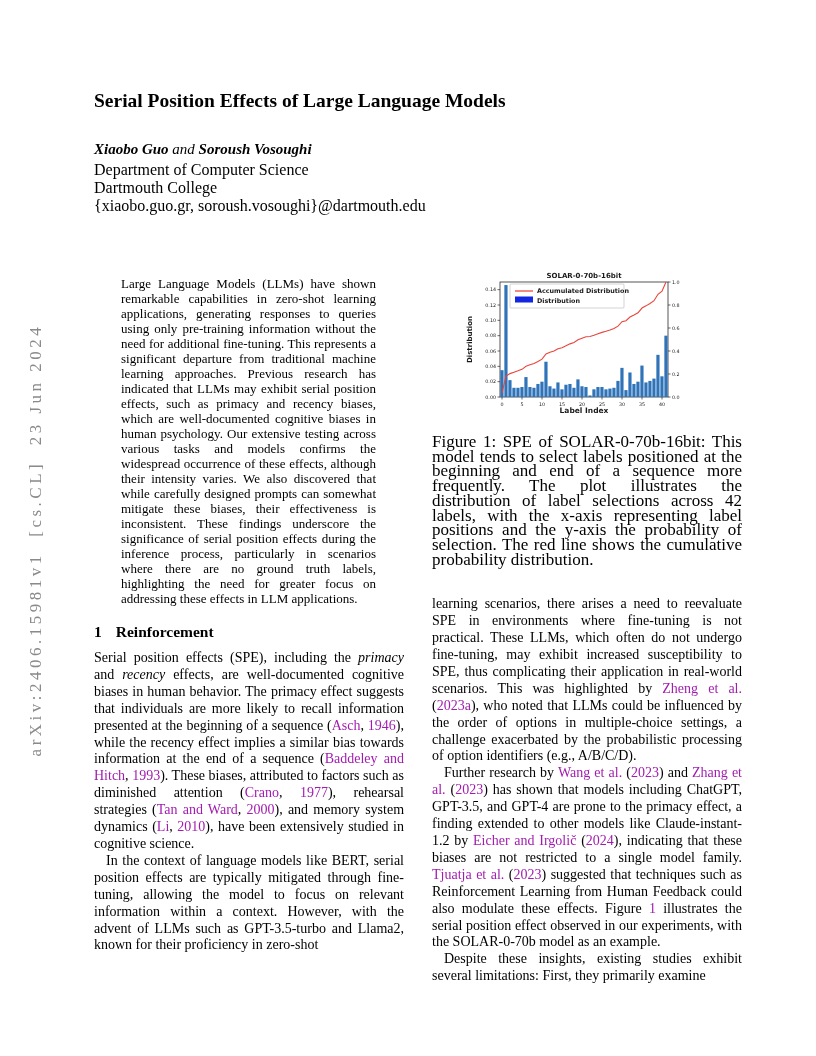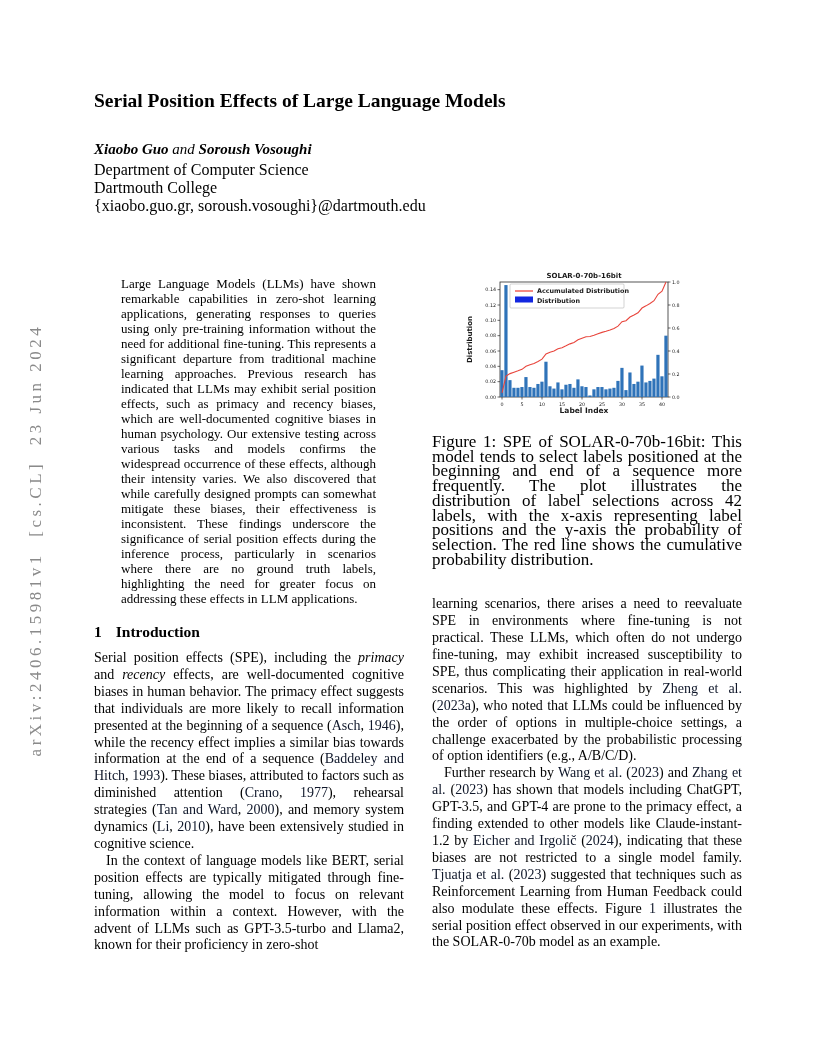--- a/index.html
+++ b/index.html
@@ -25,21 +25,21 @@
   .col-right { left:420px; top:270px;margin-left:12px; }
 
   .abstract-heading { text-align:center; font-weight:bold; font-size:15px; margin:0 0 10px 0; }
   .abstract-body { font-size:13px; line-height:15px; margin:0 28px 8px 27px; }
 
   .section-heading { display:flex; gap:14px; text-align:left; font-size:15.5px; font-weight:bold; margin:17px 0 9px 0; }
 
   .body-par { font-size:14px; line-height:16.9px; margin:0; }
   .indent { text-indent:12px; }
   .it { font-style:italic; }
-  .cite { color:#0f172a; }
+  .cite { color:#a21caf; }
 
   .figure-block { width:220px; margin:0 0 0 33px; }
   .fig-caption { font-size:17px; line-height:14.7px; margin:14px 0 0 0; text-align:justify; }
   .after-caption { margin-top:29px; }
 
   svg text { font-family:"DejaVu Sans", sans-serif; fill:#1a1a1a; }
 </style>
 </head>
 <body>
 
@@ -54,21 +54,21 @@
         <div class="affil-line">Department of Computer Science</div>
         <div class="affil-line">Dartmouth College</div>
         <div class="affil-line">{xiaobo.guo.gr, soroush.vosoughi}@dartmouth.edu</div>
       </div>
   </div>
 
   <div class="col col-left">
     <div class="abstract-body">Large Language Models (LLMs) have shown remarkable capabilities in zero-shot learning applications, generating responses to queries using only pre-training information without the need for additional fine-tuning. This represents a significant departure from traditional machine learning approaches. Previous research has indicated that LLMs may exhibit serial position effects, such as primacy and recency biases, which are well-documented cognitive biases in human psychology. Our extensive testing across various tasks and models confirms the widespread occurrence of these effects, although their intensity varies. We also discovered that while carefully designed prompts can somewhat mitigate these biases, their effectiveness is inconsistent. These findings underscore the significance of serial position effects during the inference process, particularly in scenarios where there are no ground truth labels, highlighting the need for greater focus on addressing these effects in LLM applications.</div>
     <div class="section-heading">
       <span>1</span>
-      <span>Introduction</span>
+      <span>Reinforcement</span>
     </div>
     <p class="body-par"><span>Serial position effects (SPE), including the </span><span class="it">primacy</span><span> and </span><span class="it">recency</span><span> effects, are well-documented cognitive biases in human behavior. The primacy effect suggests that individuals are more likely to recall information presented at the beginning of a sequence (</span><span class="cite">Asch</span><span>, </span><span class="cite">1946</span><span>), while the recency effect implies a similar bias towards information at the end of a sequence (</span><span class="cite">Baddeley and Hitch</span><span>, </span><span class="cite">1993</span><span>). These biases, attributed to factors such as diminished attention (</span><span class="cite">Crano</span><span>, </span><span class="cite">1977</span><span>), rehearsal strategies (</span><span class="cite">Tan and Ward</span><span>, </span><span class="cite">2000</span><span>), and memory system dynamics (</span><span class="cite">Li</span><span>, </span><span class="cite">2010</span><span>), have been extensively studied in cognitive science.</span></p>
     <p class="body-par indent"><span>In the context of language models like BERT, serial position effects are typically mitigated through fine-tuning, allowing the model to focus on relevant information within a context. However, with the advent of LLMs such as GPT-3.5-turbo and Llama2, known for their proficiency in zero-shot</span></p>
   </div>
 
   <div class="col col-right">
     <div class="figure-block">
       <svg id="spe-chart" width="220" height="147" viewBox="0 0 220 147">
           <rect x="35" y="12" width="168" height="115" fill="#ffffff" stroke="#2b2b2b" stroke-width="0.8"></rect>
           <rect x="35.35" y="100.17" width="3.20" height="26.83" fill="#2f73b9"></rect>
@@ -166,15 +166,16 @@
           <rect x="45" y="14" width="114" height="24" fill="#ffffff" stroke="#b5b5b5" stroke-width="0.6" rx="1"></rect>
           <line x1="50" y1="21" x2="68" y2="21" stroke="#f26b62" stroke-width="1.6"></line>
           <text x="72" y="23" font-size="6.4" font-weight="700">Accumulated Distribution</text>
           <rect x="50" y="26.5" width="18" height="6" fill="#1327e0"></rect>
           <text x="72" y="32.5" font-size="6.4" font-weight="700">Distribution</text>
         </svg>
     </div>
     <div class="fig-caption">Figure 1: SPE of SOLAR-0-70b-16bit: This model tends to select labels positioned at the beginning and end of a sequence more frequently. The plot illustrates the distribution of label selections across 42 labels, with the x-axis representing label positions and the y-axis the probability of selection. The red line shows the cumulative probability distribution.</div>
     <p class="body-par after-caption"><span>learning scenarios, there arises a need to reevaluate SPE in environments where fine-tuning is not practical. These LLMs, which often do not undergo fine-tuning, may exhibit increased susceptibility to SPE, thus complicating their application in real-world scenarios. This was highlighted by </span><span class="cite">Zheng et al.</span><span> (</span><span class="cite">2023a</span><span>), who noted that LLMs could be influenced by the order of options in multiple-choice settings, a challenge exacerbated by the probabilistic processing of option identifiers (e.g., A/B/C/D).</span></p>
     <p class="body-par indent"><span>Further research by </span><span class="cite">Wang et al.</span><span> (</span><span class="cite">2023</span><span>) and </span><span class="cite">Zhang et al.</span><span> (</span><span class="cite">2023</span><span>) has shown that models including ChatGPT, GPT-3.5, and GPT-4 are prone to the primacy effect, a finding extended to other models like Claude-instant-1.2 by </span><span class="cite">Eicher and Irgolič</span><span> (</span><span class="cite">2024</span><span>), indicating that these biases are not restricted to a single model family. </span><span class="cite">Tjuatja et al.</span><span> (</span><span class="cite">2023</span><span>) suggested that techniques such as Reinforcement Learning from Human Feedback could also modulate these effects. Figure </span><span class="cite">1</span><span> illustrates the serial position effect observed in our experiments, with the SOLAR-0-70b model as an example.</span></p>
+    <p class="body-par indent"><span>Despite these insights, existing studies exhibit several limitations: First, they primarily examine</span></p>
   </div>
 
 </div>
 
 </body></html>

